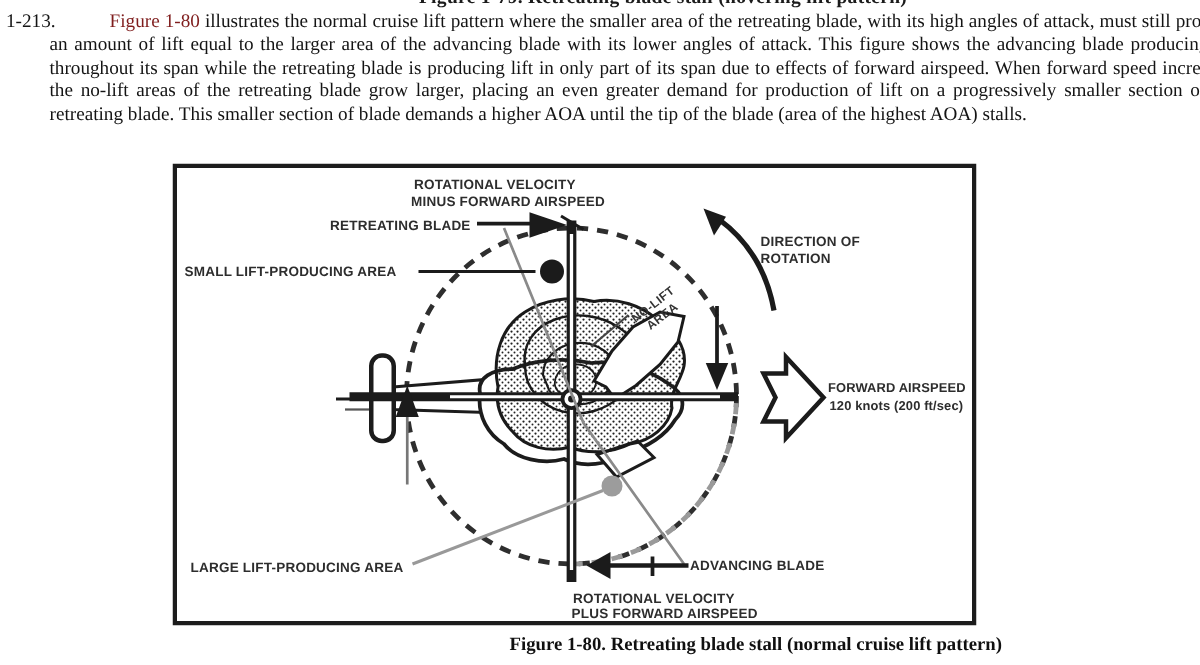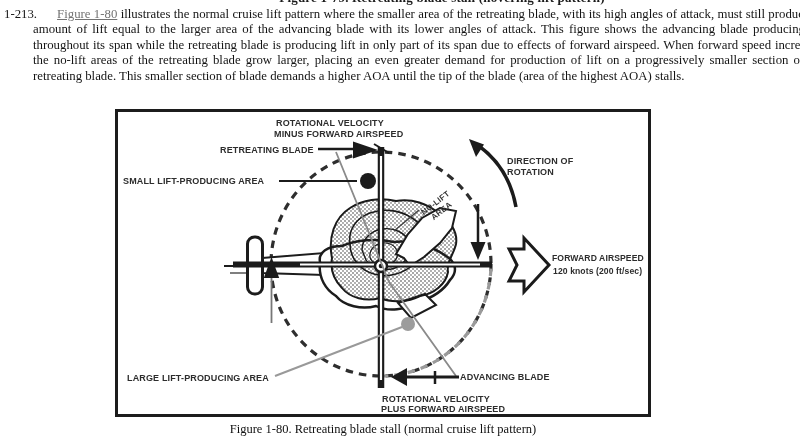--- a/index.html
+++ b/index.html
@@ -7,31 +7,31 @@
         font-family:"Liberation Serif","DejaVu Serif",serif;color:#111;}
   
   .clipline{position:absolute;left:242px;top:0;width:400px;height:6px;overflow:hidden;}
   .clipline span{position:relative;top:-10px;display:block;text-align:center;
         font-weight:bold;font-size:13px;letter-spacing:.2px;color:#1b1b1b;white-space:nowrap;}
   
   .para{position:absolute;left:4px;top:7px;width:792px;margin:0;
         font-size:12.8px;line-height:15.4px;text-align:justify;color:#141414;
         padding-left:29px;text-indent:-29px;}
   .pnum{padding-right:20px;}
-  .plink{color:#737373;text-decoration:underline;cursor:pointer;}
+  .plink{color:#7f1d1d;cursor:pointer;margin-left:16px;}
   
   .figsvg{position:absolute;left:115px;top:109px;width:536px;height:308px;}
   .lbl{font-family:"Liberation Sans","DejaVu Sans",sans-serif;font-weight:bold;
        font-size:9px;letter-spacing:.15px;fill:#2d2d2d;}
   .lbl-sm{font-family:"Liberation Sans","DejaVu Sans",sans-serif;font-weight:bold;
        font-size:8.6px;letter-spacing:.1px;fill:#2d2d2d;}
   .nolift{font-family:"Liberation Sans","DejaVu Sans",sans-serif;font-weight:bold;
        font-size:8px;letter-spacing:.3px;fill:#333;}
-  .caption{position:absolute;left:115px;top:422px;width:536px;text-align:center;
-       font-weight:normal;font-size:12.5px;color:#101010;}
+  .caption{position:absolute;left:132px;top:422px;width:536px;text-align:right;
+       font-weight:bold;font-size:12.5px;color:#101010;}
 </style>
 </head>
 <body>
 
 <div class="page">
 
   <div class="clipline">
     <span>Figure 1-79. Retreating blade stall (hovering lift pattern)</span>
   </div>
 

